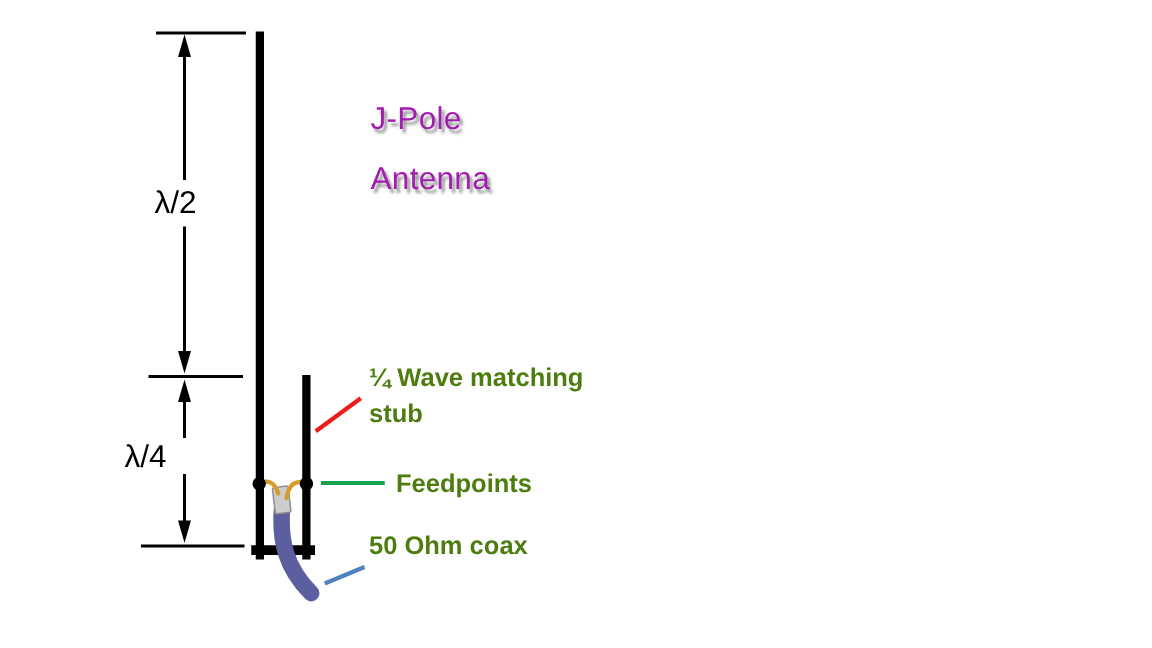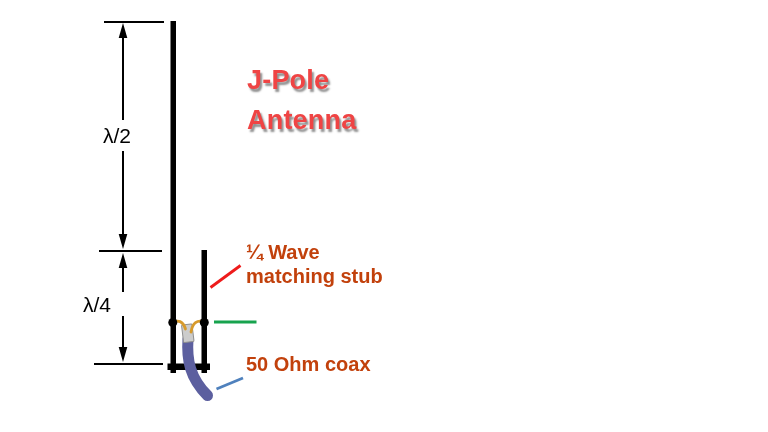--- a/index.html
+++ b/index.html
@@ -15,42 +15,42 @@
     background: #ffffff;
     overflow: hidden;
   }
   .canvas svg {
     position: absolute;
     left: 0;
     top: 0;
   }
   .label {
     position: absolute;
-    color: #c2410c;
+    color: #4d7c0f;
     font-weight: bold;
-    font-size: 20px;
+    font-size: 17px;
     line-height: 24px;
     white-space: nowrap;
   }
   .label.wrap { white-space: normal; }
   .dim-label {
     position: absolute;
     color: #000000;
     font-weight: normal;
     font-size: 21px;
     line-height: 24px;
   }
   .title {
     position: absolute;
     left: 247px;
     top: 60px;
-    font-size: 27px;
-    font-weight: bold;
+    font-size: 21px;
+    font-weight: normal;
     line-height: 40px;
-    color: #ef4444;
+    color: #a21caf;
     text-shadow: 2px 2.5px 2px #909090;
     letter-spacing: 0.2px;
   }
 </style>
 </head>
 <body>
 
 <div class="canvas">
 
   <svg width="768" height="432" viewBox="0 0 768 432">
@@ -90,14 +90,15 @@
 
   <div class="title">
     <div>J-Pole</div>
     <div>Antenna</div>
   </div>
 
   <div class="dim-label" style="left:103px; top:124px;">λ/2</div>
   <div class="dim-label" style="left:83px; top:293px;">λ/4</div>
 
   <div class="label wrap" style="left:246px; top:240px; width:150px;">¼ Wave matching stub</div>
+  <div class="label" style="left:264px; top:311px;">Feedpoints</div>
   <div class="label" style="left:246px; top:352px;">50 Ohm coax</div>
 </div>
 
 </body></html>

